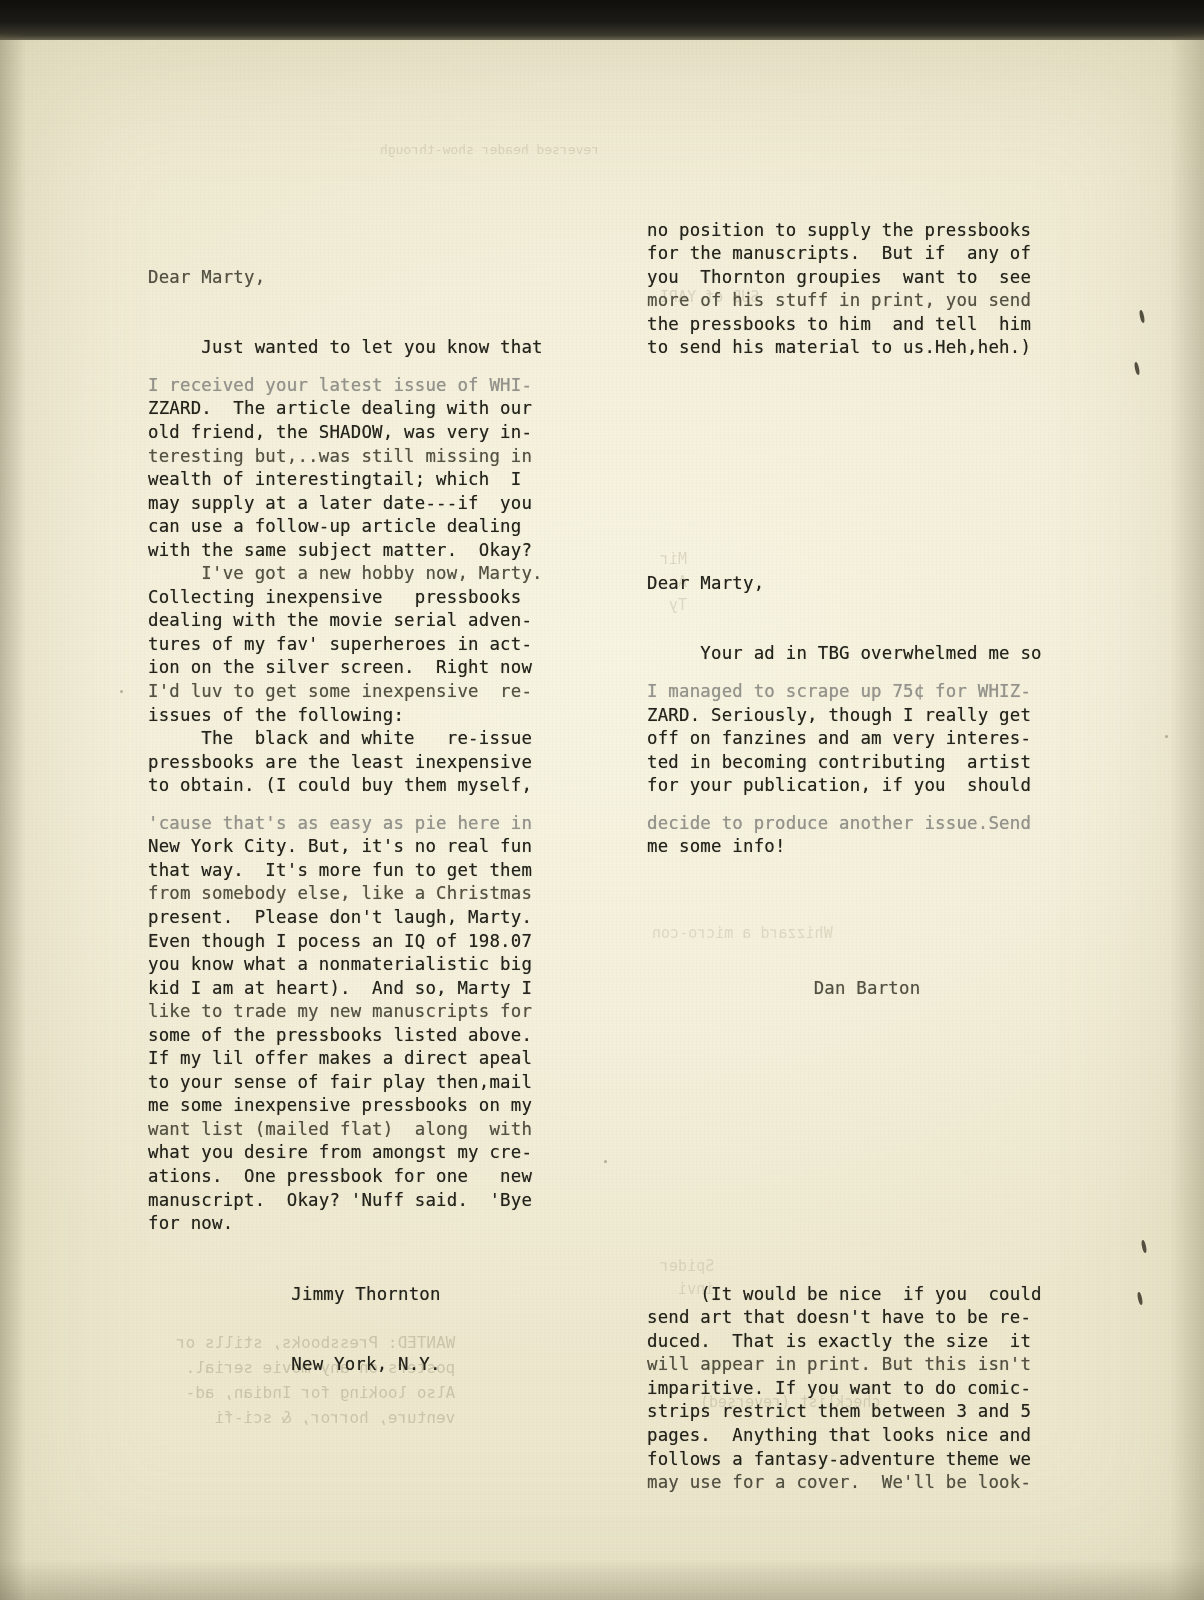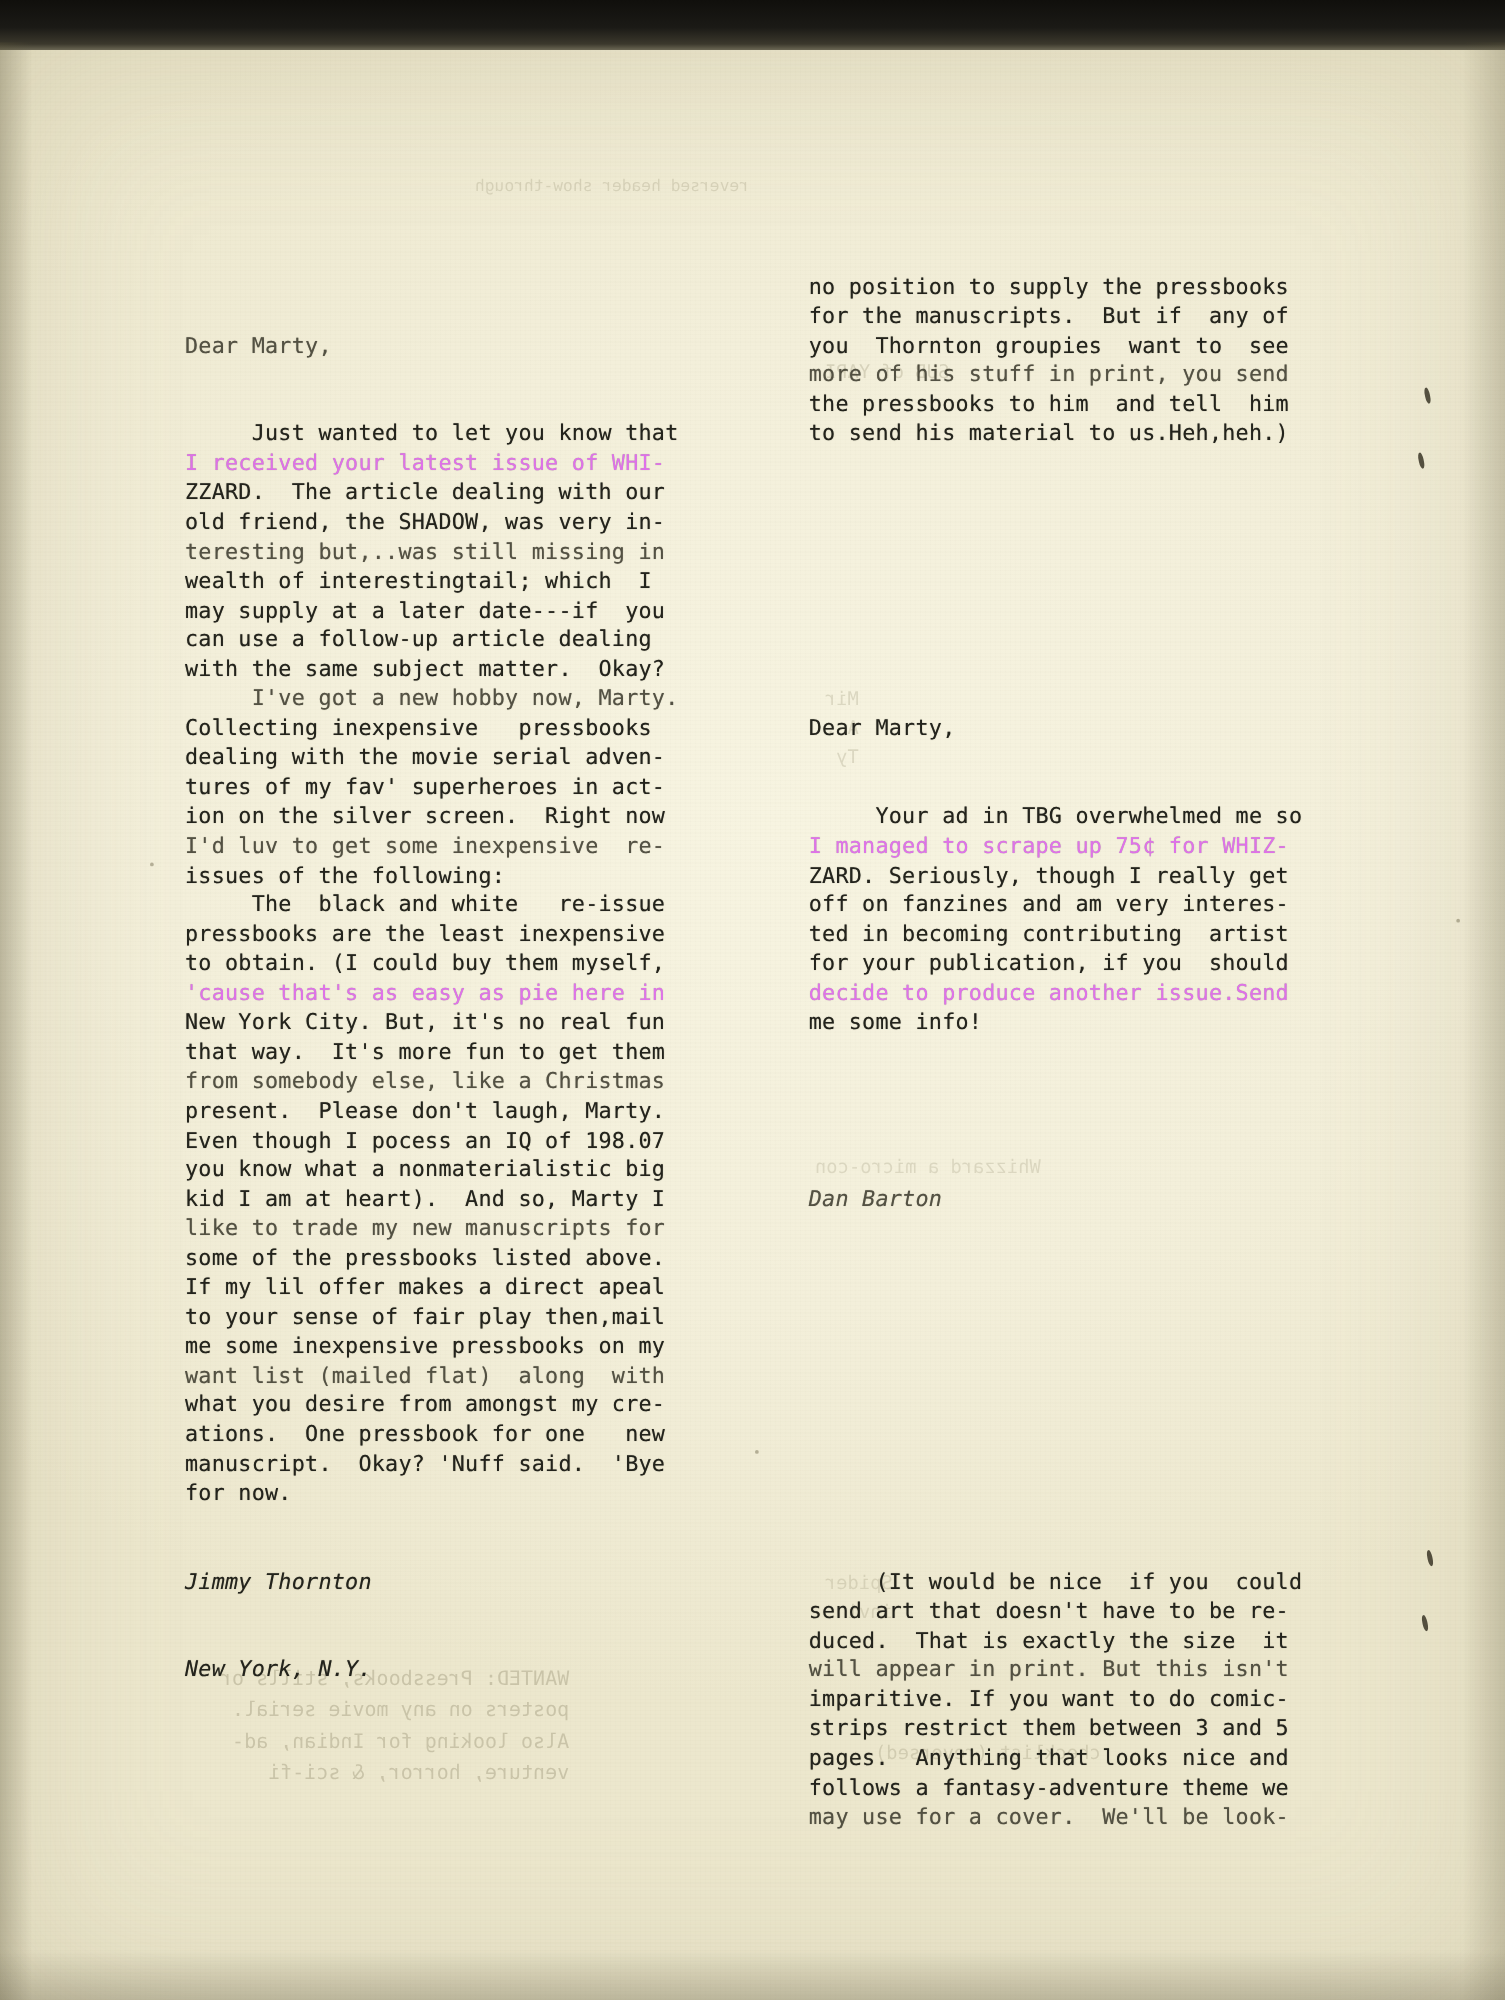--- a/index.html
+++ b/index.html
@@ -80,24 +80,24 @@
   }
   #col-left  { left: 148px; width: 436px; }
   #col-right { left: 647px; width: 440px; }
 
   .para { margin: 0; }
   .blank { display: block; height: 23.55px; }
   .line { display: block; }
 
   
   .faint  { color: #3e3c2f; opacity: .88; }
-  .fainter{ color: #d946ef; opacity: .74; }
-
-  
-  .sig { display: block; text-align: left; font-style: italic; }
+  .fainter{ color: #737373; opacity: .74; margin-top: 14px; }
+
+  
+  .sig { display: block; text-align: center; }
 
   
   .ghost {
     position: absolute;
     font-family: "DejaVu Sans Mono", "Liberation Mono", monospace;
     white-space: pre;
     color: #8a8466;
     opacity: .34;
     transform: scaleX(-1);
     transform-origin: center;

